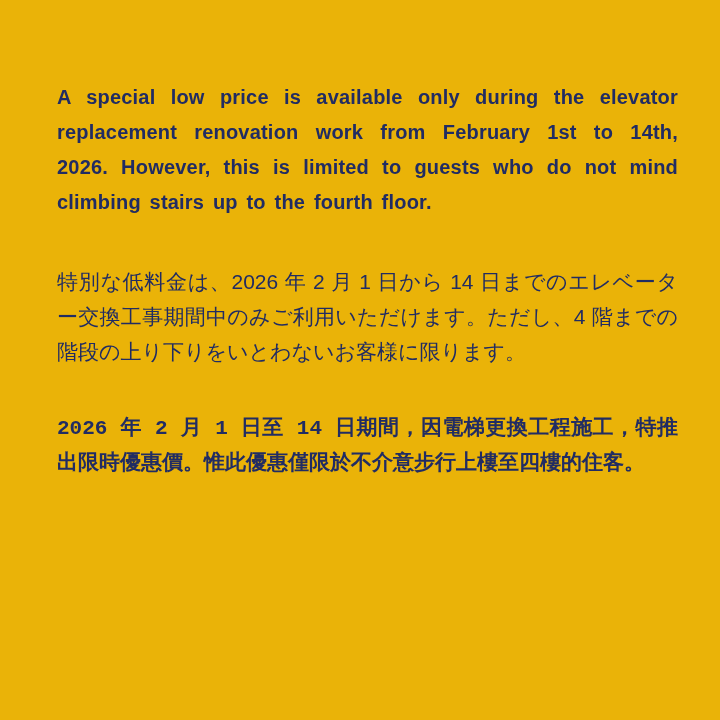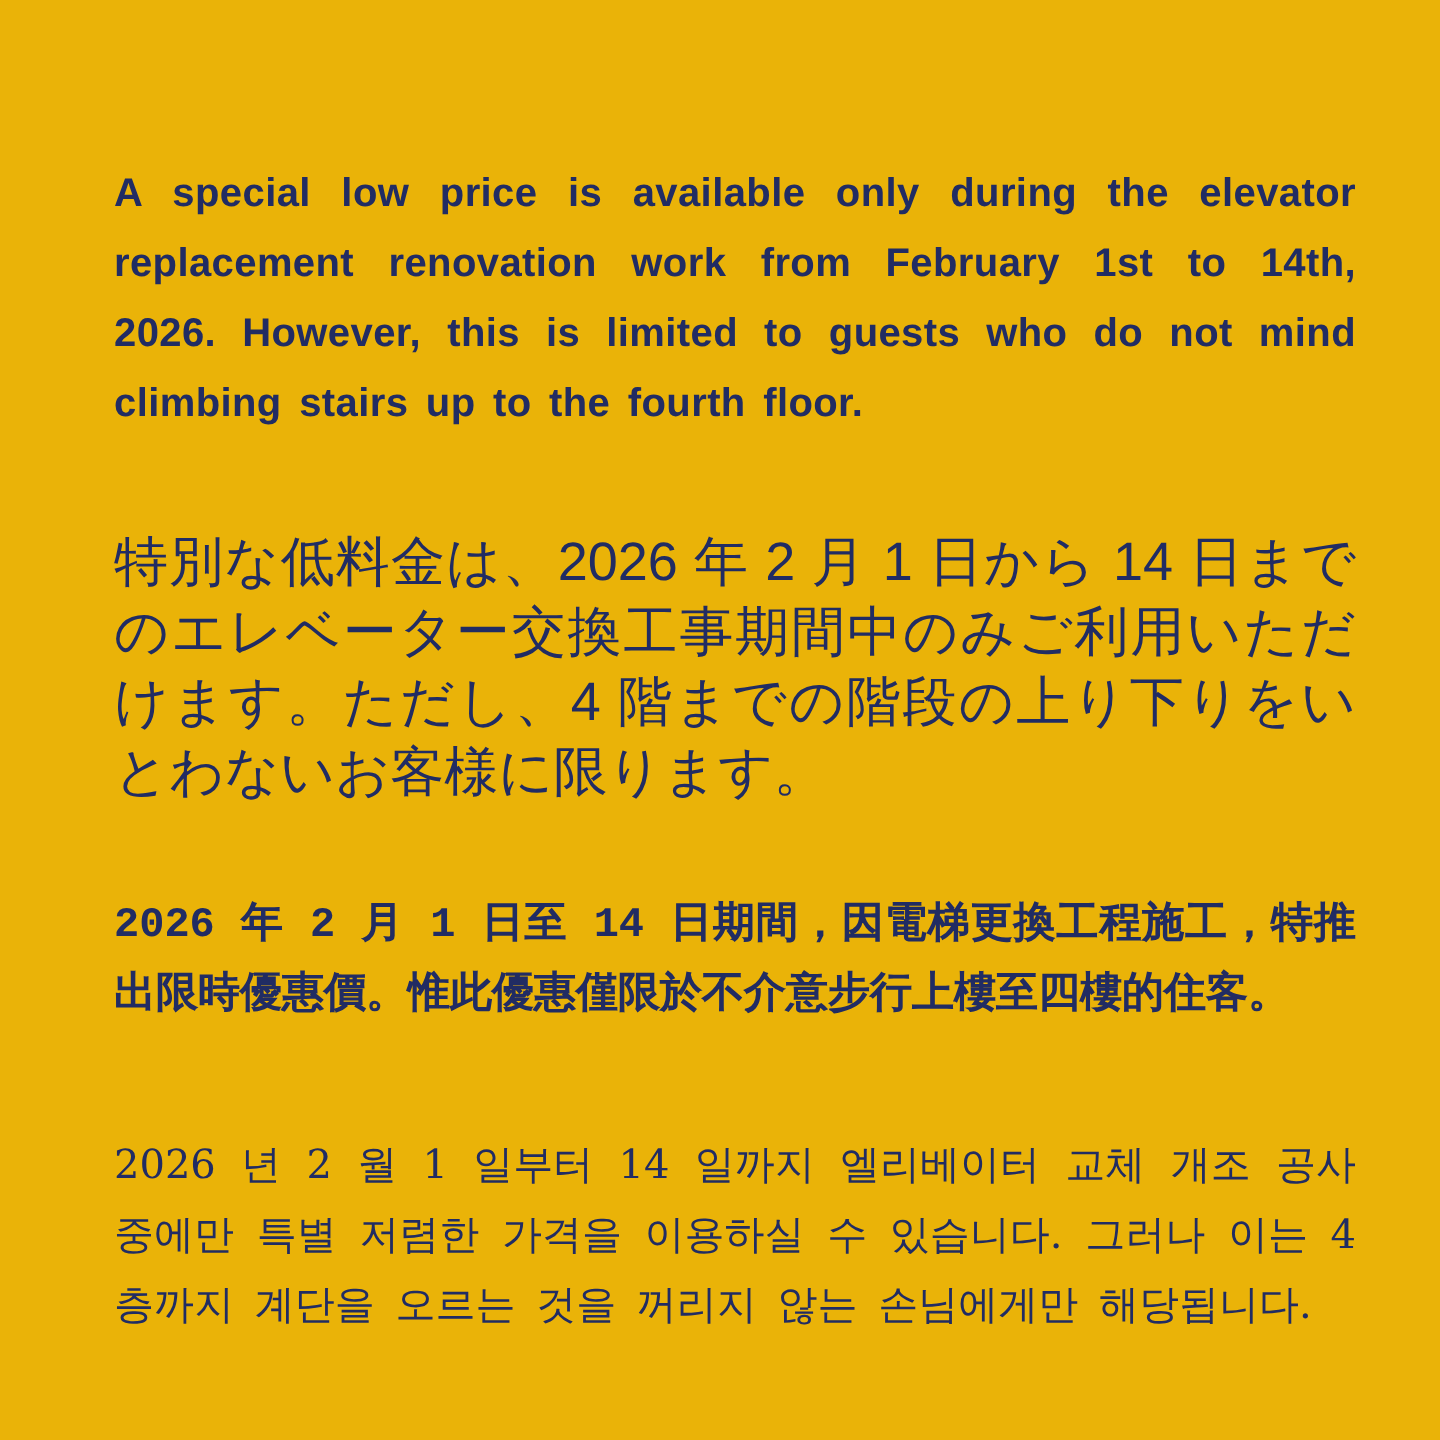--- a/index.html
+++ b/index.html
@@ -27,21 +27,21 @@
     font-family: "Liberation Sans", "DejaVu Sans", sans-serif;
     font-size: 20px;
     line-height: 35px;
     font-weight: 600;
     letter-spacing: 0.2px;
     word-spacing: 3px;
     margin-bottom: 44px !important;
   }
   .para-japanese {
     font-family: "Liberation Sans", "DejaVu Sans", sans-serif;
-    font-size: 27px;
+    font-size: 21px;
     line-height: 35px;
     font-weight: 400;
     margin-bottom: 42px !important;
   }
   .para-chinese {
     font-family: Liberation Mono, monospace;
     font-size: 21px;
     line-height: 35px;
     font-weight: 700;
     margin-bottom: 49px !important;
@@ -55,15 +55,14 @@
   }
 </style>
 </head>
 <body>
 
 <div class="page">
   <div class="notice">
     <p class="para-english" lang="en">A special low price is available only during the elevator replacement renovation work from February 1st to 14th, 2026. However, this is limited to guests who do not mind climbing stairs up to the fourth floor.</p>
     <p class="para-japanese" lang="ja">特別な低料金は、2026 年 2 月 1 日から 14 日までのエレベーター交換工事期間中のみご利用いただけます。ただし、4 階までの階段の上り下りをいとわないお客様に限ります。</p>
     <p class="para-chinese" lang="zh-Hant">2026 年 2 月 1 日至 14 日期間，因電梯更換工程施工，特推出限時優惠價。惟此優惠僅限於不介意步行上樓至四樓的住客。</p>
-    <p class="para-korean" lang="ko">2026 년 2 월 1 일부터 14 일까지 엘리베이터 교체 개조 공사 중에만 특별 저렴한 가격을 이용하실 수 있습니다. 그러나 이는 4 층까지 계단을 오르는 것을 꺼리지 않는 손님에게만 해당됩니다.</p>
   </div>
 </div>
 
 </body></html>

